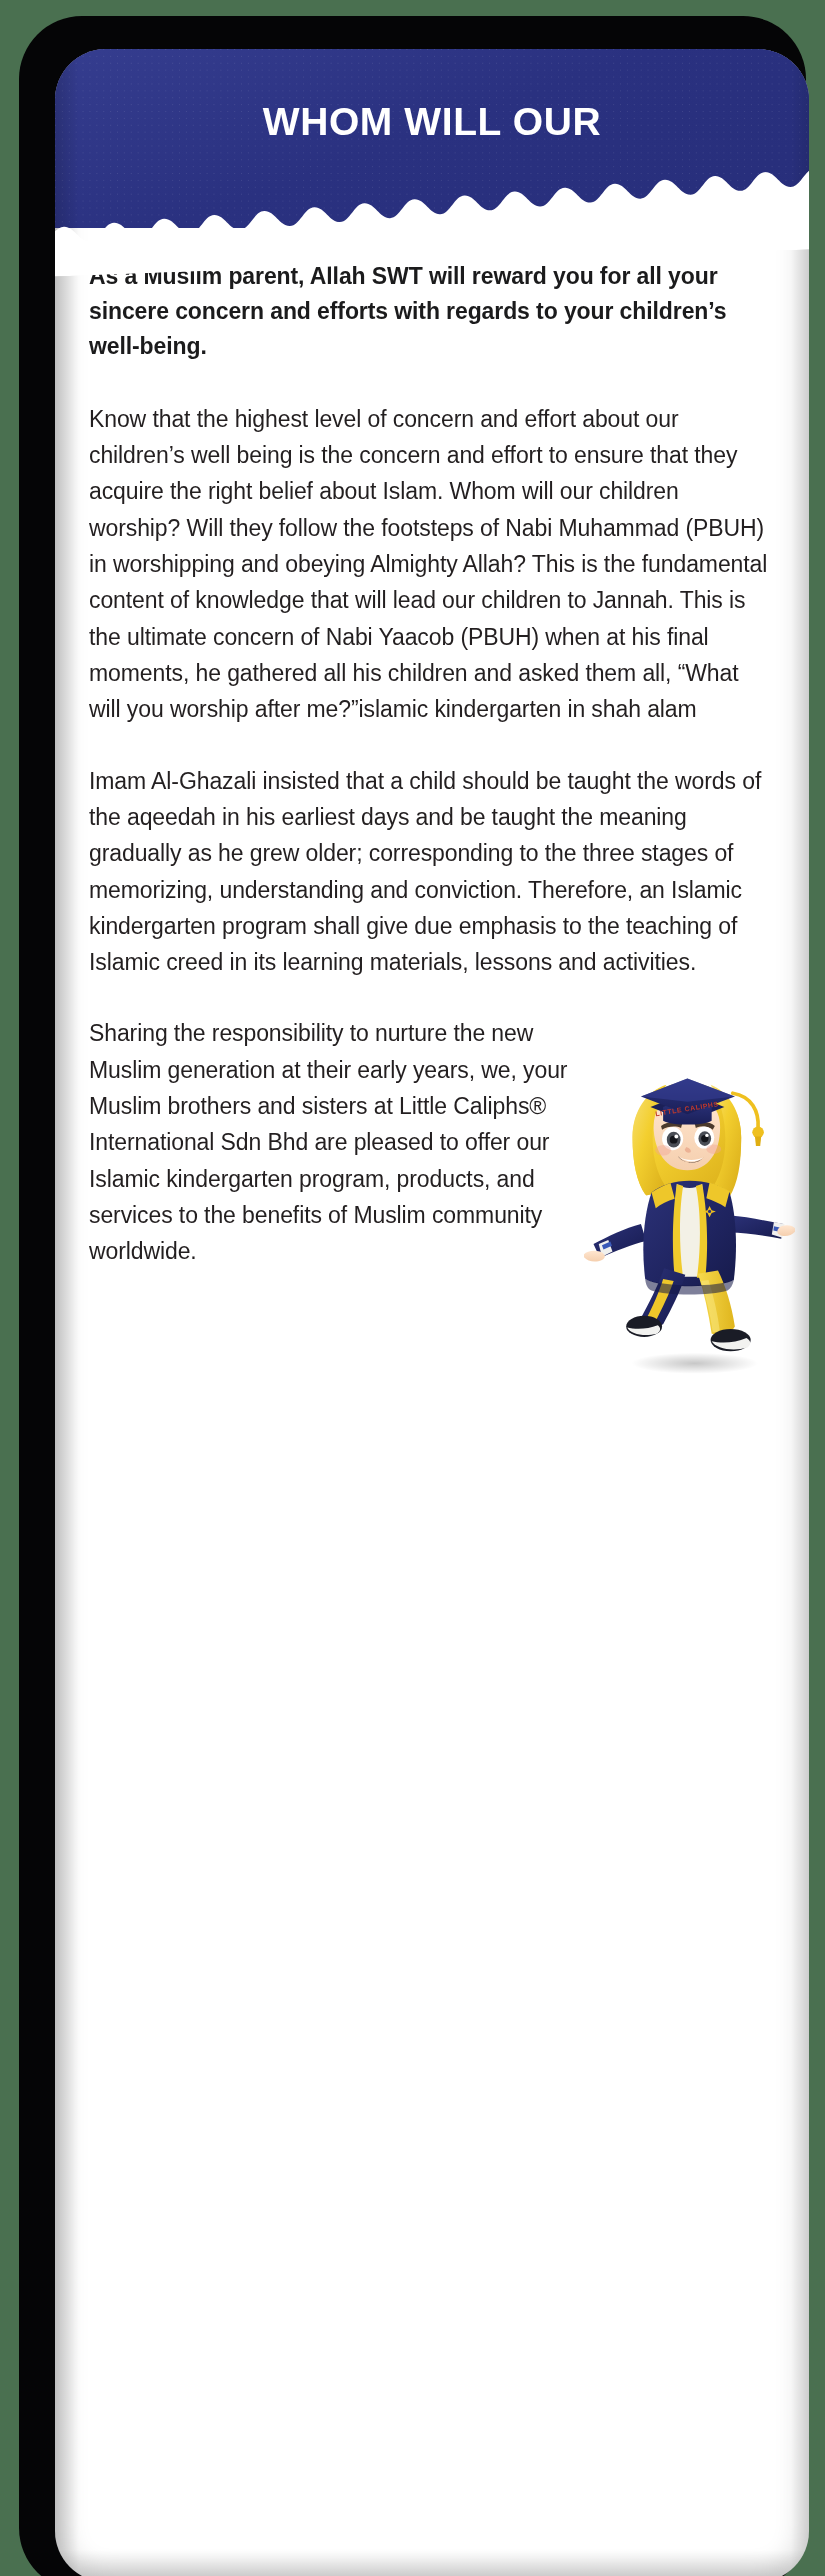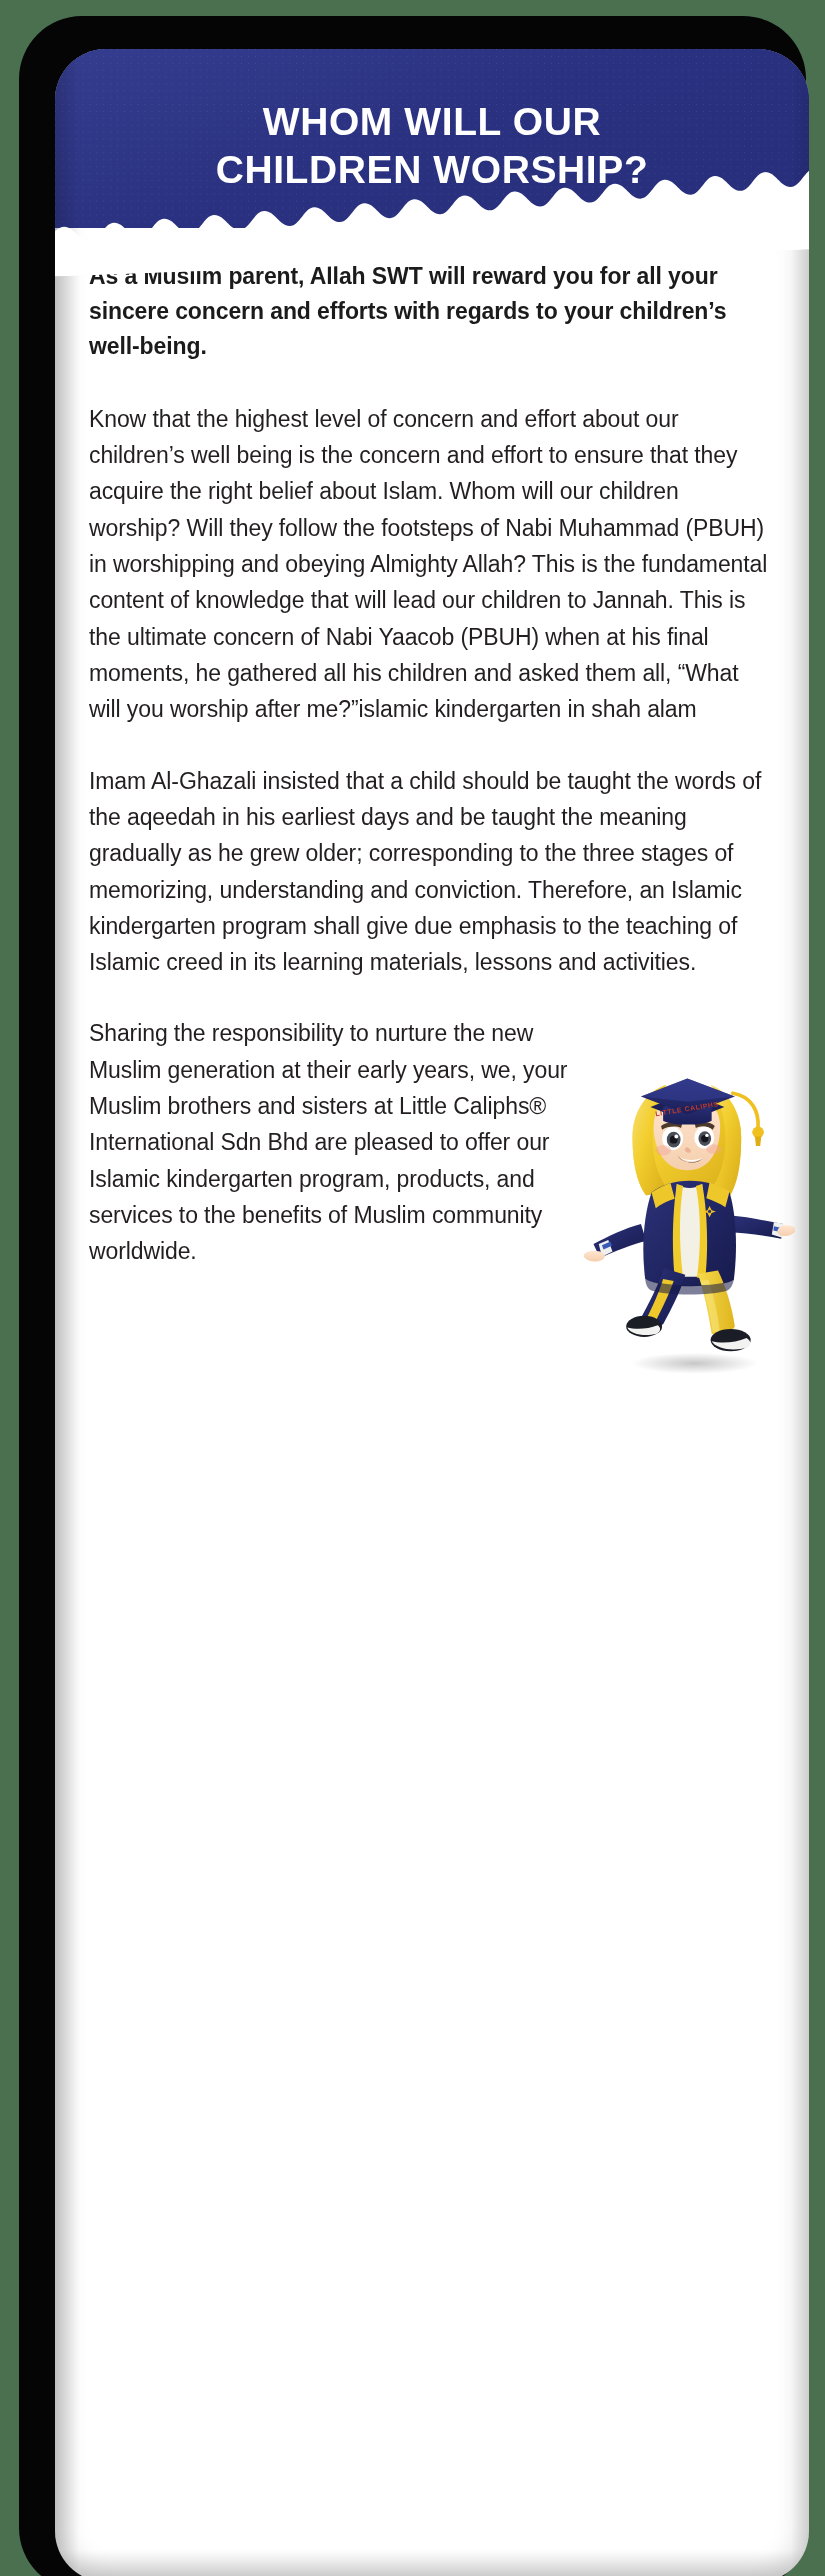--- a/index.html
+++ b/index.html
@@ -134,21 +134,21 @@
 </style>
 </head>
 <body>
 
 <div class="device-frame">
 
   <div class="card">
 
     <div class="header">
 
-      <h1 class="header-title"><span>WHOM WILL OUR</span><br><span>CHILDREN WORSHIP?</span></h1>
+      <h1 class="header-title"><span>WHOM WILL OUR</span><br></h1>
 
       <svg class="header-wave" viewBox="0 0 1500 150" preserveAspectRatio="none">
         <path fill="#ffffff" d="
           M0,86
           C18,86 26,56 46,56
           C66,56 74,86 94,86
           C114,86 122,52 142,52
           C162,52 170,82 190,82
           C210,82 218,48 238,48
           C258,48 266,78 286,78

